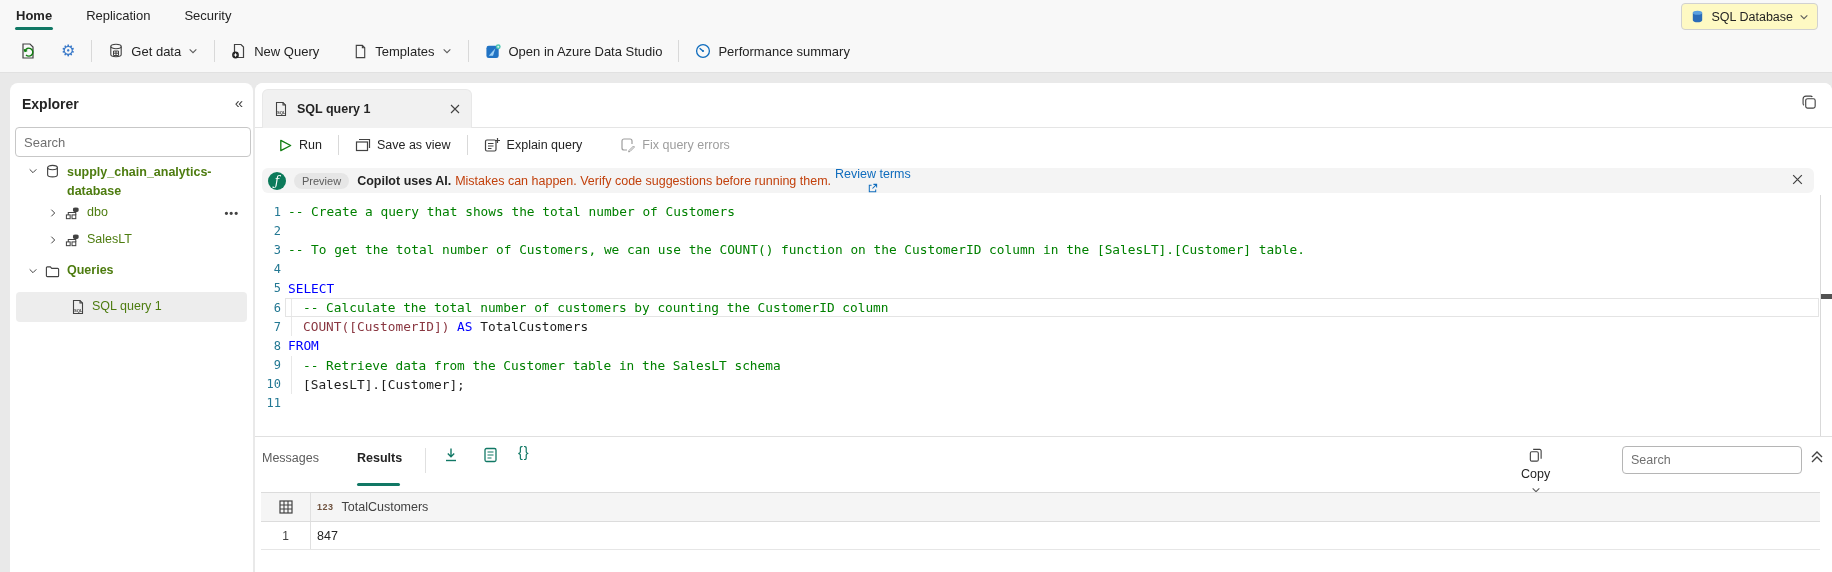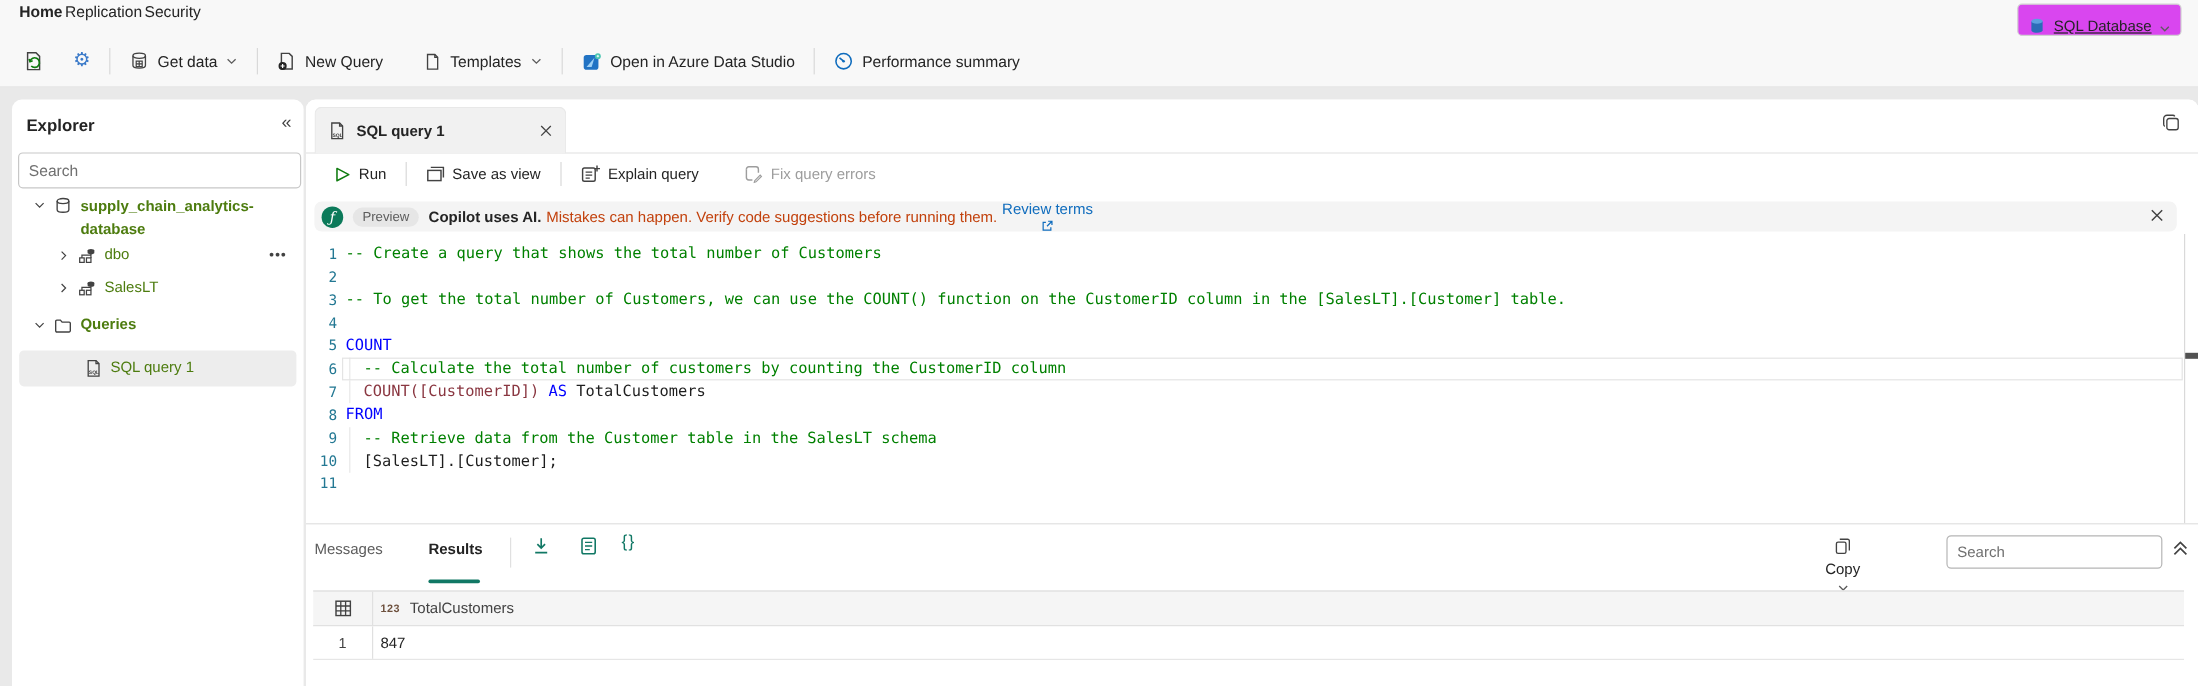--- a/index.html
+++ b/index.html
@@ -1,26 +1,26 @@
 <!DOCTYPE html>
 <html style="--accent: #117865; --link: #0f6cbd; --c-comment: #008000; --c-keyword: #0000ff; --c-func: #8a3741; --ln: #237893; --icon-green: #117865; --disabled: #9d9d9d;"><head>
 <meta charset="utf-8">
 <style>
   html,body{margin:0;padding:0;}
   body{font-family:"Liberation Sans","DejaVu Sans",sans-serif;color:#242424;}
   #app{position:relative;width:1832px;height:572px;background:#e9e9e9;overflow:hidden;}
 
   
   .menubar{position:absolute;left:0;top:0;width:1832px;height:30px;background:#f8f8f8;}
-  .menu-tabs{position:absolute;left:15px;top:0;height:30px;display:flex;}
+  .menu-tabs{position:absolute;left:15px;top:0;height:30px;display:flex;gap:32px;align-items:center;}
   .menu-tab{font-size:13px;color:#242424;position:relative;cursor:pointer;padding:2px 1px;}
   .menu-tab.active{font-weight:700;}
   .menu-tab.active::after{content:'';position:absolute;left:0;right:0;bottom:-5px;height:3px;border-radius:2px;background:var(--accent);}
-  .db-selector{position:absolute;right:14px;top:3px;height:25px;display:flex;align-items:flex-end;gap:6px;
-    background:#d946ef;border:1px solid #d1d1d1;border-radius:4px;padding:0 8px;font-size:12.5px;text-decoration:underline;}
+  .db-selector{position:absolute;right:14px;top:3px;height:25px;display:flex;align-items:center;gap:6px;
+    background:#fef9c3;border:1px solid #d1d1d1;border-radius:4px;padding:0 8px;font-size:12.5px;}
   .toolbar{position:absolute;left:0;top:30px;width:1832px;height:42px;background:#f8f8f8;border-bottom:1px solid #e1e1e1;
     display:flex;align-items:center;}
   .tb-btn{display:flex;align-items:center;gap:7px;font-size:13px;color:#242424;padding:0 4px;cursor:pointer;}
   .tb-divider{width:1px;height:22px;background:#d9d9d9;margin:0 12px;}
   .chev{color:#5c5c5c;}
 
   
   .explorer-card{position:absolute;left:10px;top:83px;width:243px;height:489px;background:#fff;border-radius:8px 8px 0 0;}
   .main-card{position:absolute;left:255px;top:83px;width:1577px;height:489px;background:#fff;border-radius:8px 8px 0 0;overflow:hidden;}
 
@@ -382,21 +382,21 @@
             <path d="M2 2 L10 10 M10 2 L2 10" stroke="#424242" stroke-width="1.1"></path>
           </svg>
       </span>
     </div>
 
     <div id="editor">
         <div class="code-line"><span class="ln">1</span><span class="code-content"><span class="tok-comment">-- Create a query that shows the total number of Customers</span></span></div>
         <div class="code-line"><span class="ln">2</span><span class="code-content"></span></div>
         <div class="code-line"><span class="ln">3</span><span class="code-content"><span class="tok-comment">-- To get the total number of Customers, we can use the COUNT() function on the CustomerID column in the [SalesLT].[Customer] table.</span></span></div>
         <div class="code-line"><span class="ln">4</span><span class="code-content"></span></div>
-        <div class="code-line"><span class="ln">5</span><span class="code-content"><span class="tok-keyword">COUNT</span></span></div>
+        <div class="code-line"><span class="ln">5</span><span class="code-content"><span class="tok-keyword">SELECT</span></span></div>
         <div class="code-line current"><span class="ln">6</span><span class="indent-guide"></span><span class="code-content indented"><span class="tok-comment">-- Calculate the total number of customers by counting the CustomerID column</span></span></div>
         <div class="code-line"><span class="ln">7</span><span class="indent-guide"></span><span class="code-content indented"><span class="tok-func">COUNT([CustomerID])</span><span class="tok-plain"> </span><span class="tok-keyword">AS</span><span class="tok-plain"> TotalCustomers</span></span></div>
         <div class="code-line"><span class="ln">8</span><span class="code-content"><span class="tok-keyword">FROM</span></span></div>
         <div class="code-line"><span class="ln">9</span><span class="indent-guide"></span><span class="code-content indented"><span class="tok-comment">-- Retrieve data from the Customer table in the SalesLT schema</span></span></div>
         <div class="code-line"><span class="ln">10</span><span class="indent-guide"></span><span class="code-content indented"><span class="tok-plain">[SalesLT].[Customer];</span></span></div>
         <div class="code-line"><span class="ln">11</span><span class="code-content"></span></div>
       </div>
     <div class="editor-gutter-line"></div>
     <div class="overview-mark"></div>
 

